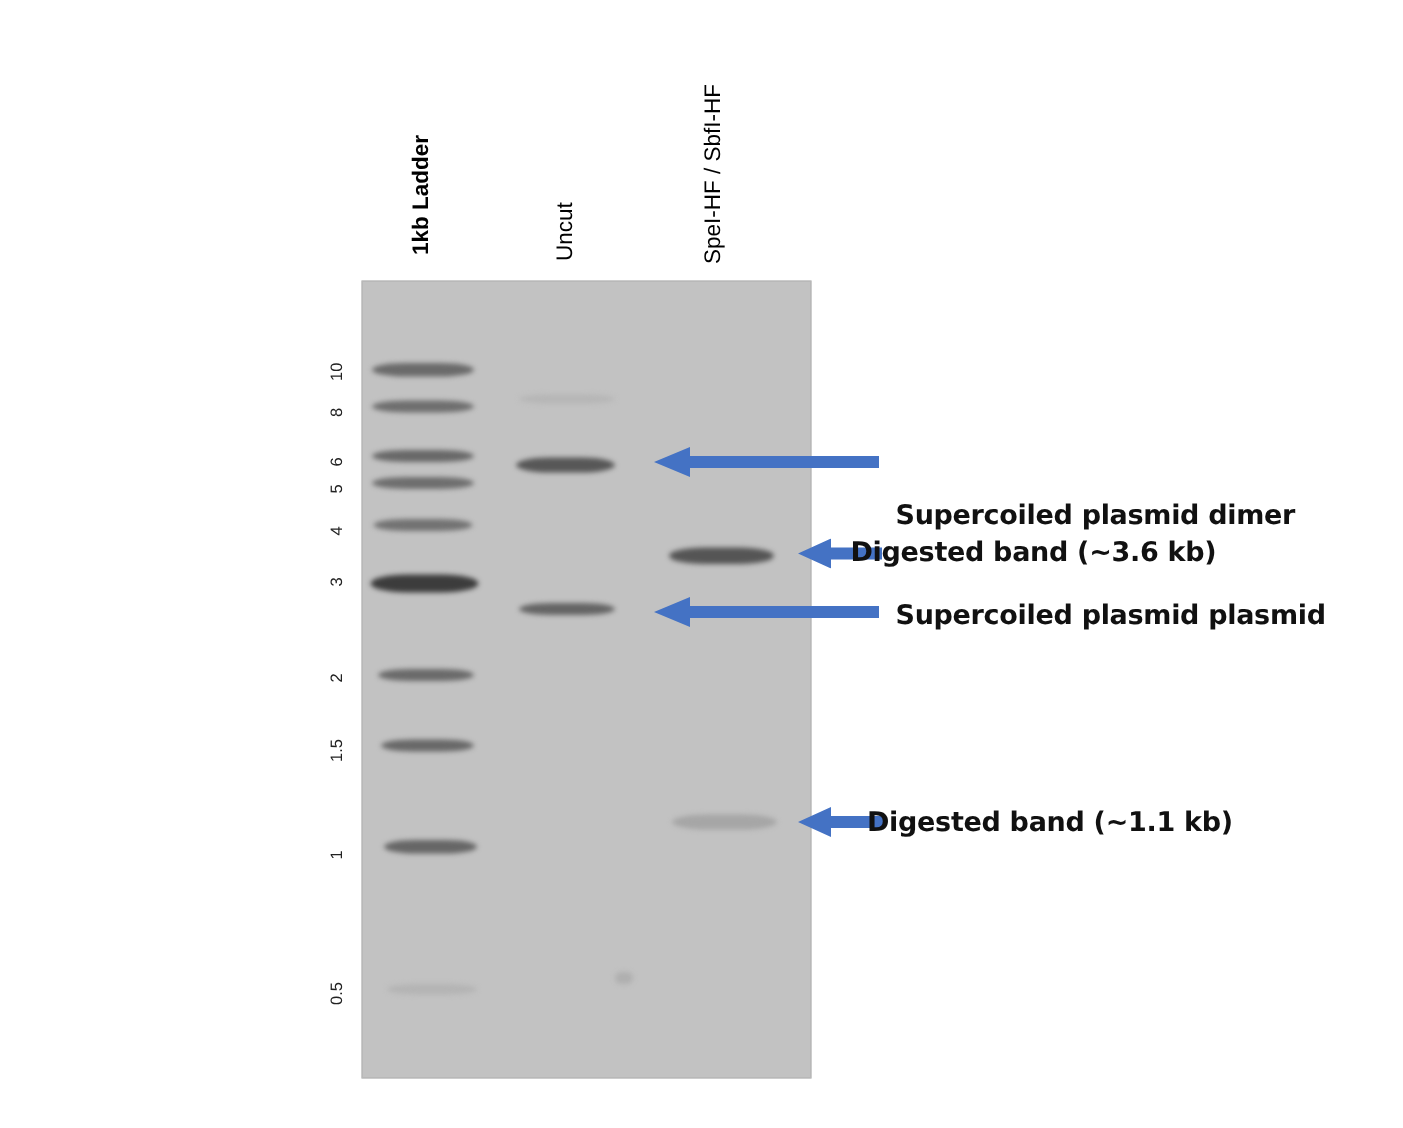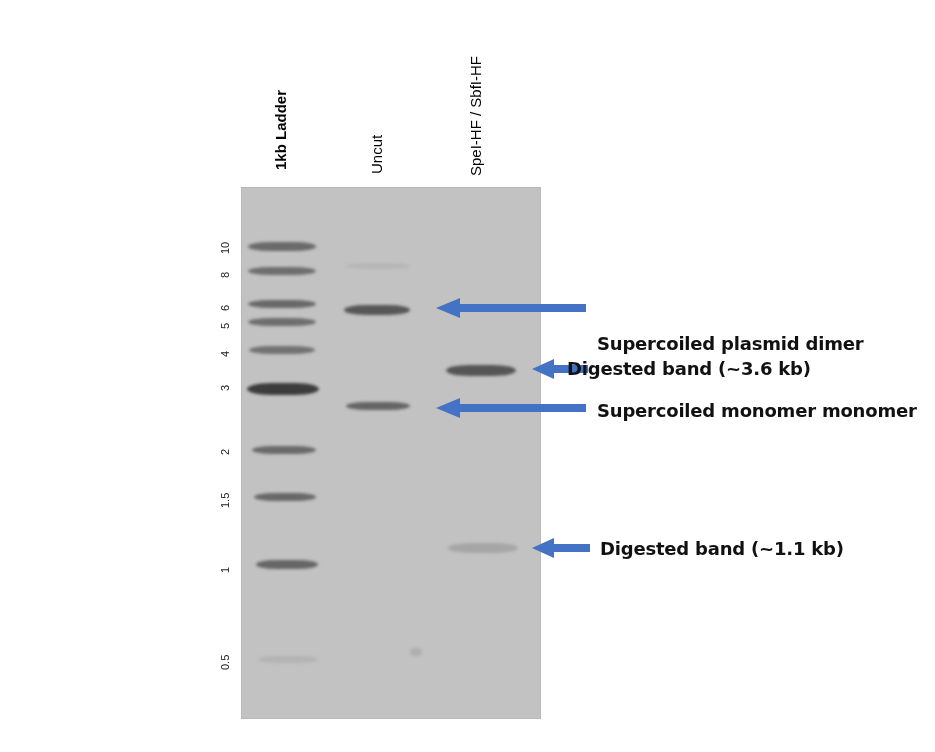--- a/index.html
+++ b/index.html
@@ -60,14 +60,14 @@
 </svg>
 <svg class="arrow" style="left:436px; top:398px;" width="150" height="20" viewBox="0 0 150 20">
   <polygon points="0,10 24,0 24,6 150,6 150,14 24,14 24,20" fill="#4472c4"></polygon>
 </svg>
 <svg class="arrow" style="left:532px; top:538px;" width="58" height="20" viewBox="0 0 58 20">
   <polygon points="0,10 22,0 22,6 58,6 58,14 22,14 22,20" fill="#4472c4"></polygon>
 </svg>
 
 <div class="annot" style="left:597px; top:297px;margin-top:36px;">Supercoiled plasmid dimer</div>
 <div class="annot" style="left:567px; top:358px;">Digested band (~3.6 kb)</div>
-<div class="annot" style="left:597px; top:400px;">Supercoiled monomer monomer</div>
-<div class="annot" style="left:600px; top:538px;">Digested band (~1.1 kb)</div>
+<div class="annot" style="left:597px; top:400px;">Supercoiled plasmid plasmid</div>
+<div class="annot" style="left:578px; top:538px;">Digested band (~1.1 kb)</div>
 
 </body></html>

